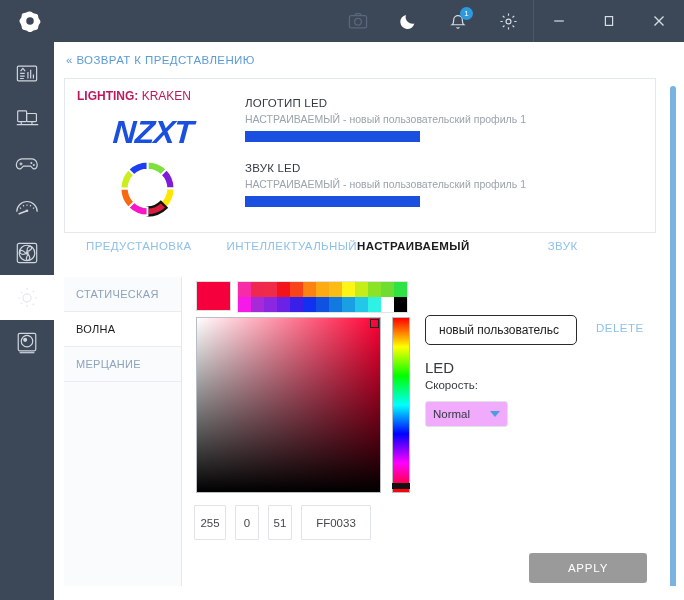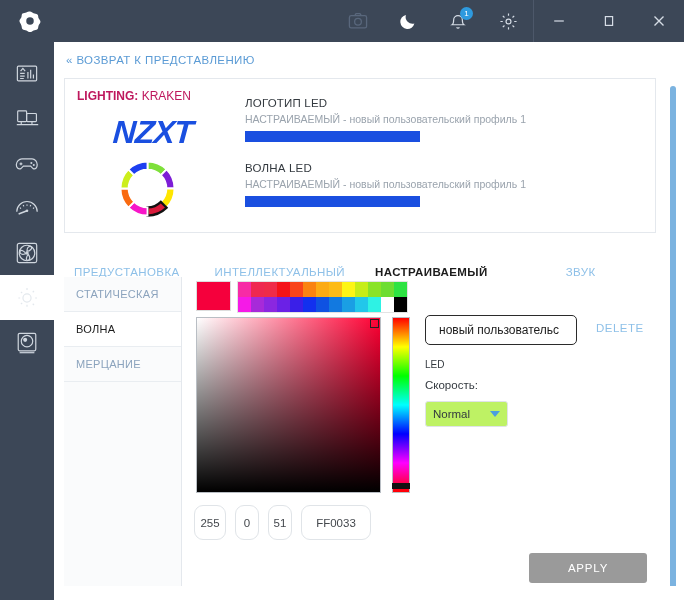--- a/index.html
+++ b/index.html
@@ -77,22 +77,22 @@
     font-style:italic; transform:skewX(-4deg);
   }
 
   .led-block{ position:absolute; }
   .led-name{ font-size:11.5px; color:#33393f; letter-spacing:.2px; }
   .led-sub{ font-size:10.5px; color:#9aa3ad; margin-top:4px; }
   .led-bar{ width:175px; height:11px; background:#1a4fe0; margin-top:6px; }
 
   
   .tabs{
-    position:absolute; left:6px; top:198px; width:592px; height:38px;
-    display:flex; align-items:flex-end;
+    position:absolute; left:18px; top:198px; width:592px; height:38px;
+    display:flex; align-items:flex-start;
   }
   .tab{
     font-size:11.5px; color:#8ec0e8; letter-spacing:.4px; cursor:default;
   }
   .tab.active{ color:#1c1c1c; font-weight:bold; }
 
   
   .panel{
     position:absolute; left:10px; top:235px; width:592px; height:320px;
     background:#fff;
@@ -138,21 +138,21 @@
   }
   .hue-marker{
     position:absolute; left:-1px; bottom:3px; width:18px; height:4px;
     border-top:3px solid #111; border-bottom:3px solid #111;
   }
 
   .fields{
     position:absolute; left:130px; top:228px; display:flex; align-items:center;
   }
   .fld{
-    height:35px; border:1px solid #e0e4e8; border-radius:9px;
+    height:35px; border:1px solid #e0e4e8; border-radius:1px;
     background:#fff; display:flex; align-items:center; justify-content:center;
     font-size:11.5px; color:#44484d; margin-right:9px;
   }
   .fld.w1{ width:32px; }
   .fld.w2{ width:24px; }
   .fld.hex{ width:70px; }
 
   
   .rightcol{ position:absolute; left:372px; top:0; width:220px; height:320px; }
   .profile-row{
@@ -170,28 +170,28 @@
     position:absolute; left:-11px; top:38px; width:152px; height:30px;
     border:1px solid #2b2b2b; border-radius:5px; background:#fff;
     display:flex; align-items:center; padding-left:13px;
     font-size:12px; color:#1c1c1c; overflow:hidden; white-space:nowrap;
   }
   .delete-btn{
     position:absolute; left:160px; top:45px;
     font-size:11.5px; color:#8ec0e8; letter-spacing:.5px; cursor:default;
   }
   .led-label{
-    position:absolute; left:-11px; top:82px; font-size:10px; color:#33393f;
+    position:absolute; left:-11px; top:82px; font-size:15px; color:#33393f;
   }
   .speed-label{
     position:absolute; left:-11px; top:102px; font-size:11.5px; color:#33393f;
   }
   .speed-sel{
     position:absolute; left:-11px; top:124px; width:83px; height:26px;
-    border:1px solid #dfe3e8; border-radius:3px; background:#bef264;
+    border:1px solid #dfe3e8; border-radius:3px; background:#f0abfc;
     display:flex; align-items:center; padding:0 7px;
     font-size:11.5px; color:#33393f;
   }
   .sel-caret{
     margin-left:auto; width:0; height:0;
     border-left:5px solid transparent; border-right:5px solid transparent;
     border-top:6px solid #4a9ede;
   }
 
   .apply-btn{
@@ -356,30 +356,30 @@
         </g>
       </svg>
 
       <div class="led-block" style="left:180px; top:18px;">
         <div class="led-name">ЛОГОТИП LED</div>
         <div class="led-sub">НАСТРАИВАЕМЫЙ - новый пользовательский профиль 1</div>
         <div class="led-bar" style="background: rgb(26, 79, 224);"></div>
       </div>
 
       <div class="led-block" style="left:180px; top:83px;">
-        <div class="led-name">ВОЛНА LED</div>
+        <div class="led-name">ЗВУК LED</div>
         <div class="led-sub">НАСТРАИВАЕМЫЙ - новый пользовательский профиль 1</div>
         <div class="led-bar" style="background: rgb(26, 79, 224);"></div>
       </div>
     </div>
 
     <div class="tabs">
       <div class="tab" style="margin-left:14px">ПРЕДУСТАНОВКА</div>
       <div class="tab" style="margin-left:35px">ИНТЕЛЛЕКТУАЛЬНЫЙ</div>
-      <div class="tab active" style="margin-left:30px">НАСТРАИВАЕМЫЙ</div>
+      <div class="tab active" style="">НАСТРАИВАЕМЫЙ</div>
       <div class="tab" style="margin-left:78px">ЗВУК</div>
     </div>
 
     <div class="panel">
 
       <div class="modelist">
         <div class="mode">СТАТИЧЕСКАЯ</div>
         <div class="mode active">ВОЛНА</div>
         <div class="mode">МЕРЦАНИЕ</div>
       </div>

